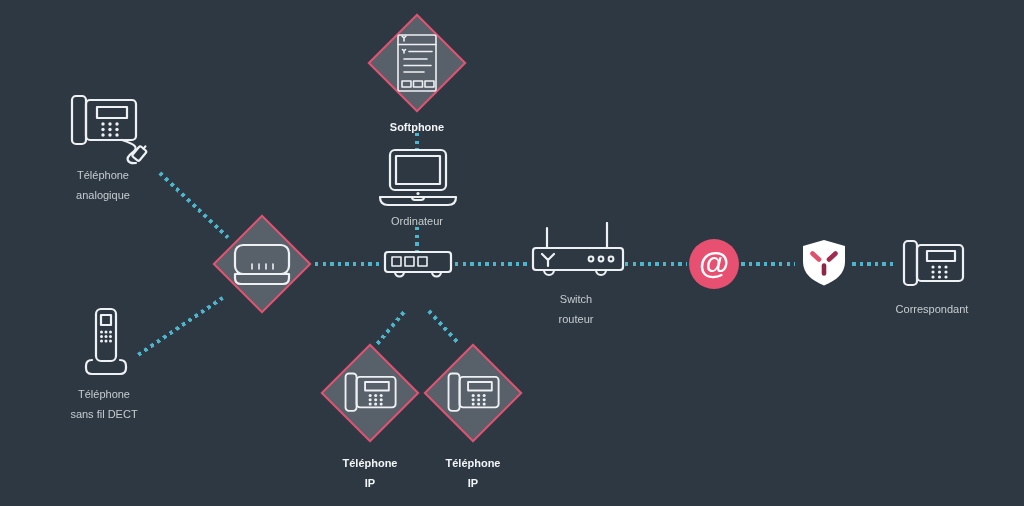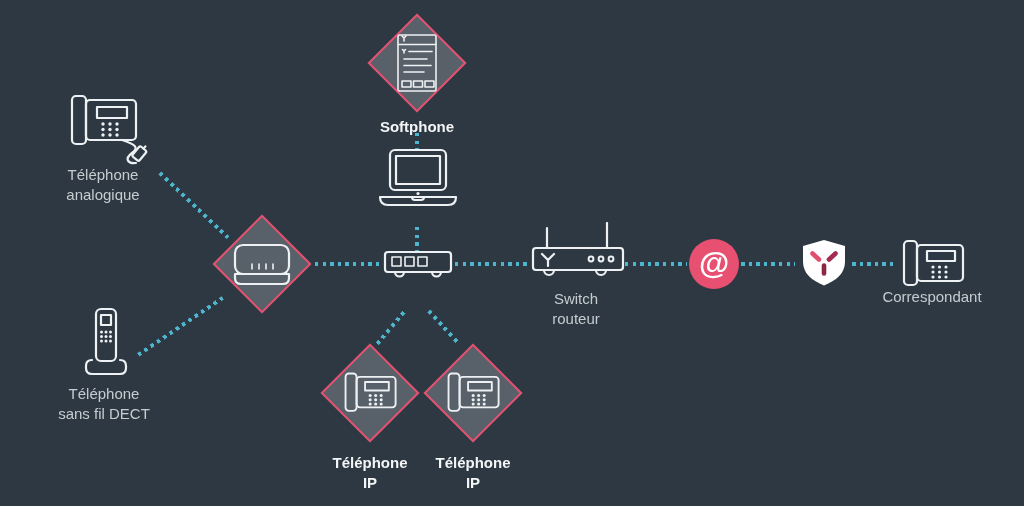--- a/index.html
+++ b/index.html
@@ -9,21 +9,21 @@
     font-family:"Liberation Sans","DejaVu Sans",sans-serif;
   }
   .diamond{
     position:absolute;width:70px;height:70px;
     background:#58616a;border:2.5px solid #e75070;
     transform:rotate(45deg);box-sizing:border-box;
   }
   .icon{position:absolute;z-index:2;}
   .lbl{
     position:absolute;width:140px;text-align:center;
-    font-size:15px;line-height:20px;color:#c6ccd0;z-index:3;
+    font-size:11px;line-height:20px;color:#c6ccd0;z-index:3;
   }
   .lbl .bold{font-weight:bold;color:#f3f5f6;}
   .dots-h{position:absolute;height:3.5px;
     background:repeating-linear-gradient(90deg,#4db6cd 0 3.5px,transparent 3.5px 7.6px);}
   .dots-v{position:absolute;width:3.5px;
     background:repeating-linear-gradient(180deg,#4db6cd 0 3.5px,transparent 3.5px 7.6px);}
   .dots-d{position:absolute;height:3.5px;transform-origin:0 50%;
     background:repeating-linear-gradient(90deg,#4db6cd 0 3.5px,transparent 3.5px 7.6px);}
   .at-circle{
     position:absolute;width:50px;height:50px;border-radius:50%;
@@ -136,20 +136,23 @@
 
   <div class="icon" style="left:376px;top:148px;">
     <svg width="84" height="62" viewBox="0 0 84 62">
       <rect class="stroke" x="14" y="2" width="56" height="40" rx="5"></rect>
       <rect class="stroke" x="20" y="8" width="44" height="28"></rect>
       <circle class="dotfill" cx="42" cy="45.5" r="1.6"></circle>
       <path class="stroke" d="M4,49 h76 q0,8 -8,8 h-60 q-8,0 -8,-8 z"></path>
       <path class="stroke" d="M36,49 q0,3 3,3 h6 q3,0 3,-3"></path>
     </svg>
   </div>
+  <div class="lbl" style="left:347px;top:211px;">
+    <span>Ordinateur</span>
+  </div>
 
   <div class="icon" style="left:383px;top:250px;">
     <svg width="70" height="32" viewBox="0 0 70 32">
       <rect class="stroke" x="2" y="2" width="66" height="20" rx="3"></rect>
       <rect class="thin" x="9" y="7" width="9" height="9"></rect>
       <rect class="thin" x="22" y="7" width="9" height="9"></rect>
       <rect class="thin" x="35" y="7" width="9" height="9"></rect>
       <path class="stroke" d="M12,22 a4.5,4.5 0 0 0 9,0"></path>
       <path class="stroke" d="M49,22 a4.5,4.5 0 0 0 9,0"></path>
     </svg>
@@ -195,21 +198,21 @@
         <circle class="dotfill" cx="38.5" cy="29" r="1.6"></circle>
         <circle class="dotfill" cx="45" cy="29" r="1.6"></circle>
       <circle class="dotfill" cx="32" cy="34" r="1.6"></circle>
         <circle class="dotfill" cx="38.5" cy="34" r="1.6"></circle>
         <circle class="dotfill" cx="45" cy="34" r="1.6"></circle>
       <circle class="dotfill" cx="32" cy="39" r="1.6"></circle>
         <circle class="dotfill" cx="38.5" cy="39" r="1.6"></circle>
         <circle class="dotfill" cx="45" cy="39" r="1.6"></circle>
     </svg>
   </div>
-  <div class="lbl" style="left:862px;top:287px;">
+  <div class="lbl" style="left:862px;top:299px;">
     <span>Correspondant</span>
   </div>
 
   <div class="icon" style="left:343px;top:370px;">
     <svg width="56" height="46" viewBox="0 0 66 52">
       <rect class="stroke" x="3" y="3" width="13" height="44" rx="4"></rect>
       <rect class="stroke" x="16" y="7" width="46" height="36" rx="4"></rect>
       <rect class="stroke" x="26" y="13" width="28" height="10"></rect>
       <circle class="dotfill" cx="32" cy="29" r="1.8"></circle>
         <circle class="dotfill" cx="38.5" cy="29" r="1.8"></circle>

